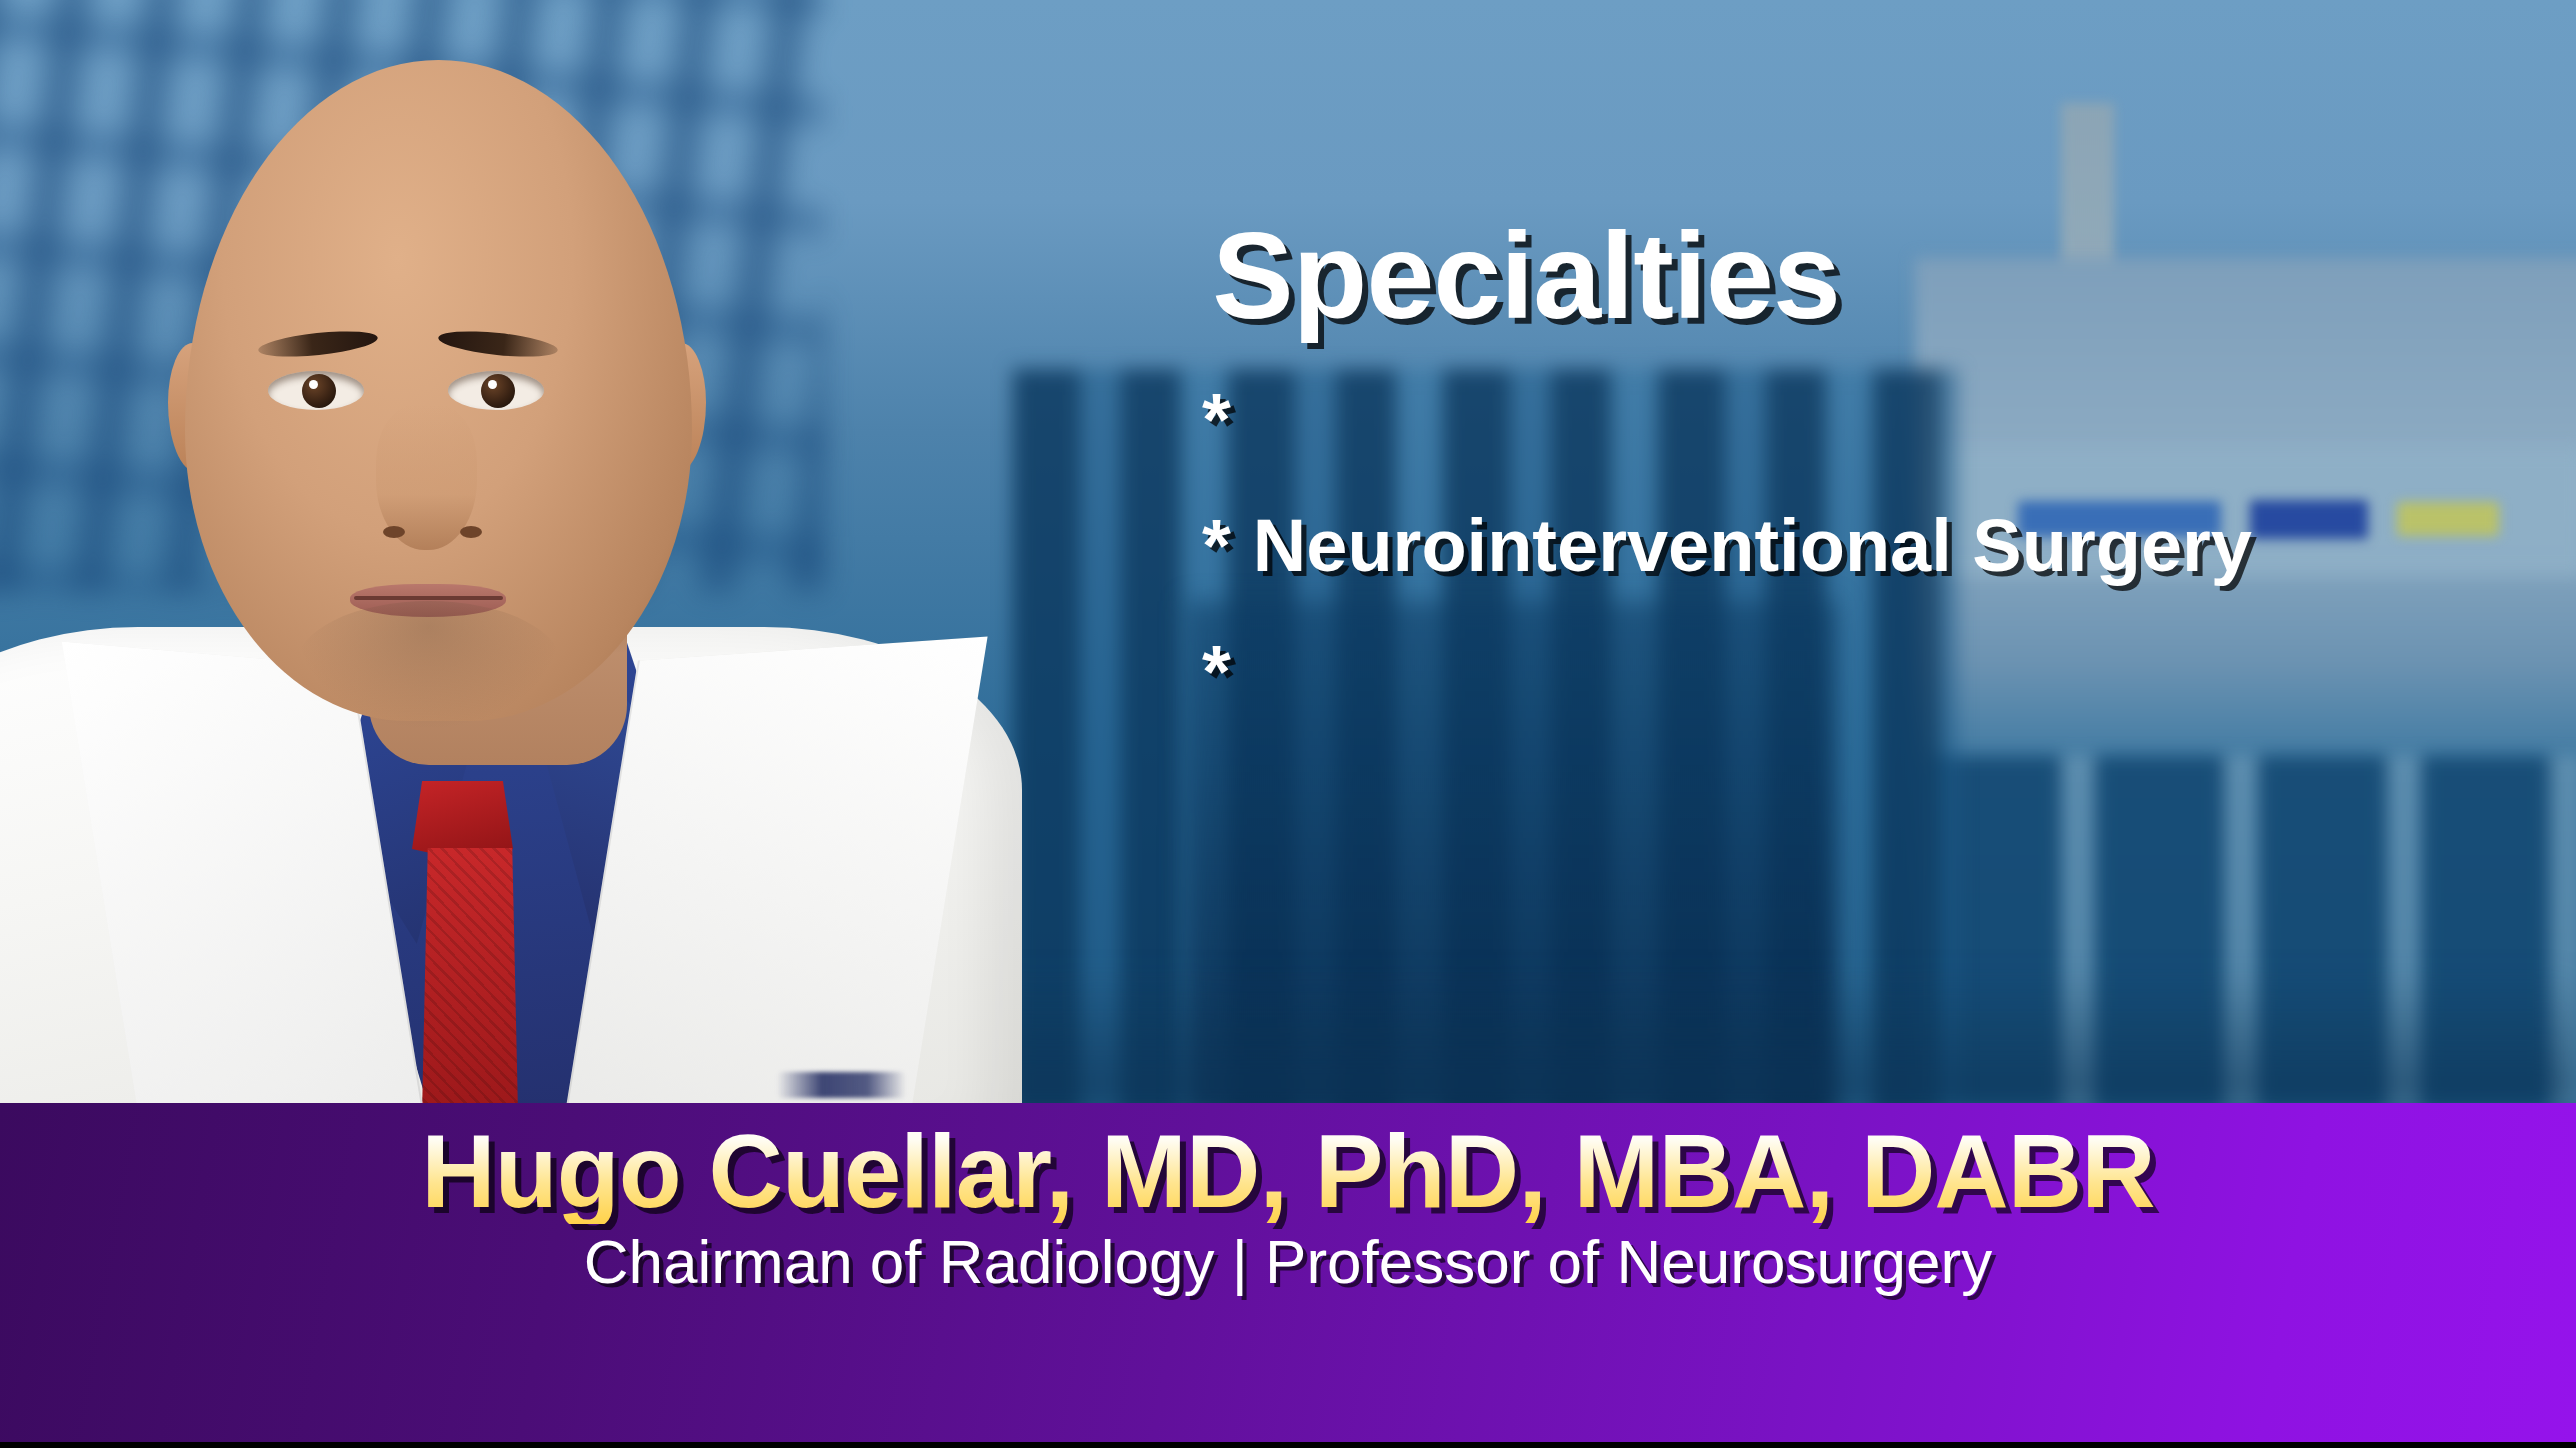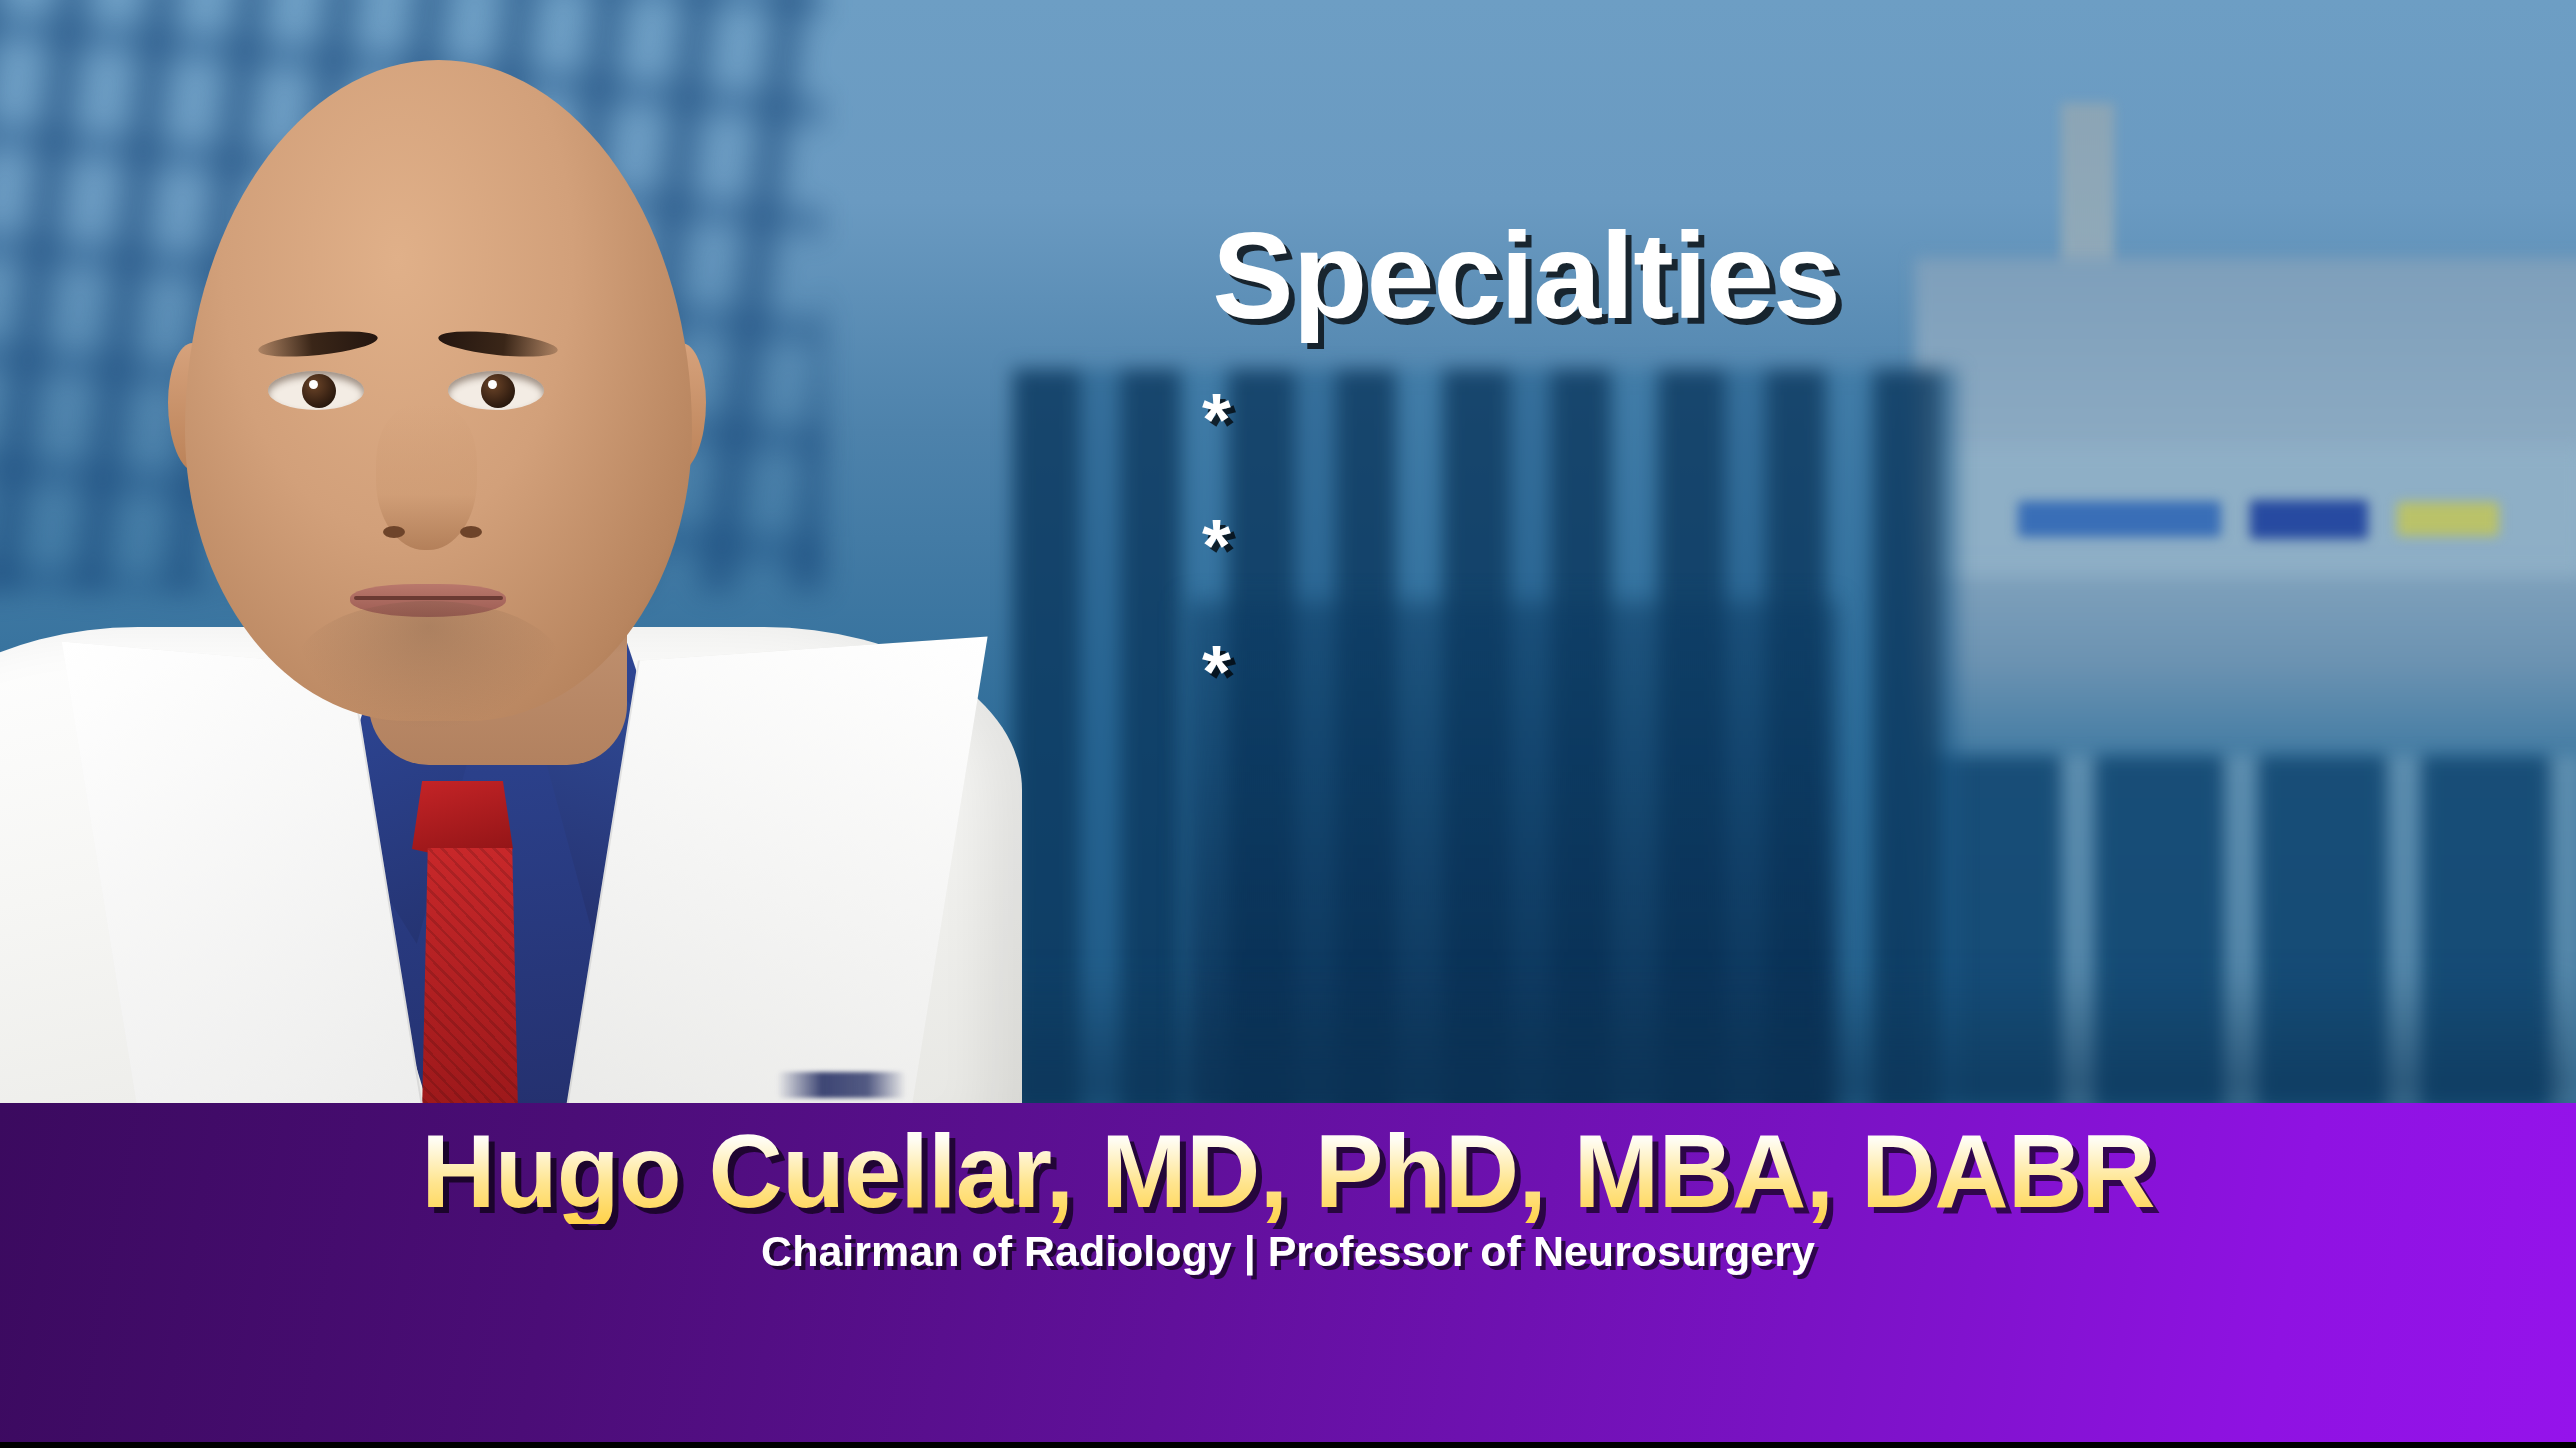--- a/index.html
+++ b/index.html
@@ -243,21 +243,21 @@
     margin: 0; padding-top: 16px;
     font-size: 103px; font-weight: 700; line-height: 1.02;
     letter-spacing: -0.9px;
     background: linear-gradient(180deg, #ffffff 0%, #fffdf4 30%, #ffe58f 66%, #ffd24a 100%);
     -webkit-background-clip: text; background-clip: text;
     -webkit-text-fill-color: transparent; color: transparent;
     filter: drop-shadow(6px 6px 0 rgba(0,0,0,.62));
   }
   .banner-line {
     margin: 3.4px 0 0 0;
-    font-size: 43px; font-weight: 700; color: #ffffff; line-height: 1.12;
+    font-size: 62px; font-weight: 400; color: #ffffff; line-height: 1.12;
     text-shadow: 4.3px 4.3px 0 rgba(0,0,0,.62);
   }
 </style>
 </head>
 <body>
 
 <div id="stage">
 
   <div class="bg-layer">
     <div class="bg-sky"></div>
@@ -308,20 +308,21 @@
   </div>
 
   <div class="specialties">
     <h1 class="spec-title">Specialties</h1>
     <ul class="spec-list">
       <li class="spec-item">
         <span class="spec-bullet">*</span>
       </li>
       <li class="spec-item">
         <span class="spec-bullet">*</span>
+        <span>Neurointerventional Surgery</span>
       </li>
       <li class="spec-item">
         <span class="spec-bullet">*</span>
       </li>
     </ul>
   </div>
 
   <div class="banner">
     <h2 class="banner-name">Hugo Cuellar, MD, PhD, MBA, DABR</h2>
     <p class="banner-line">Chairman of Radiology | Professor of Neurosurgery</p>

